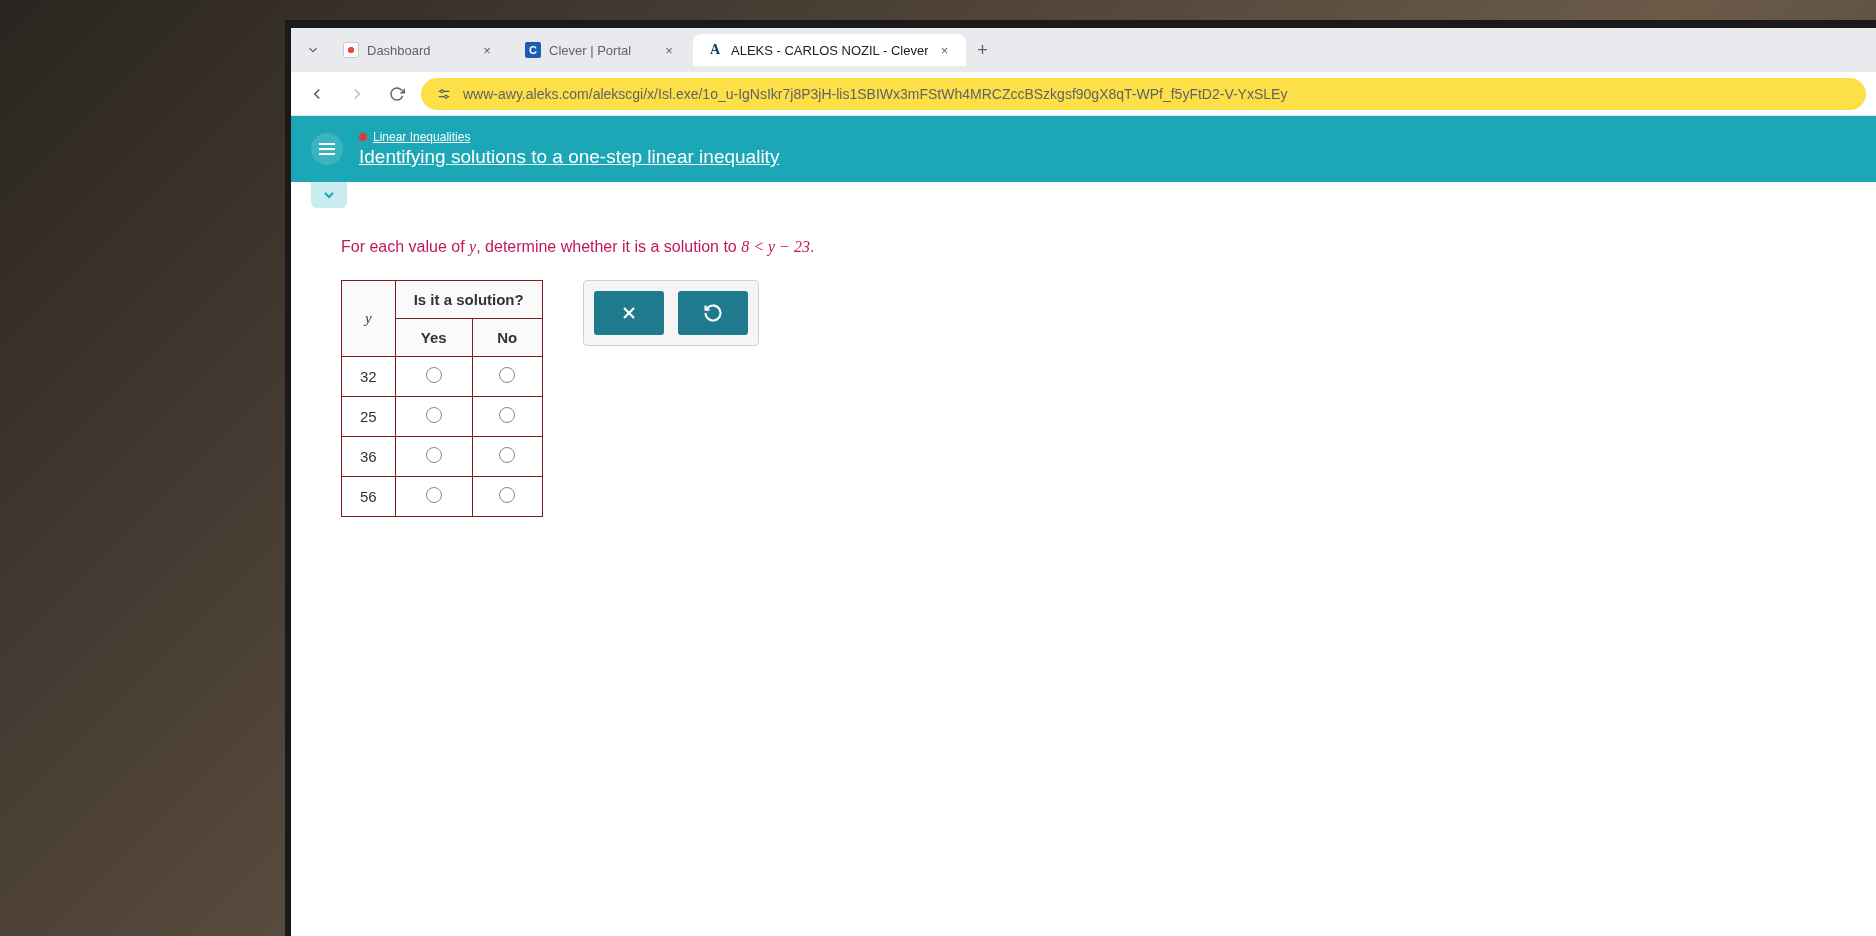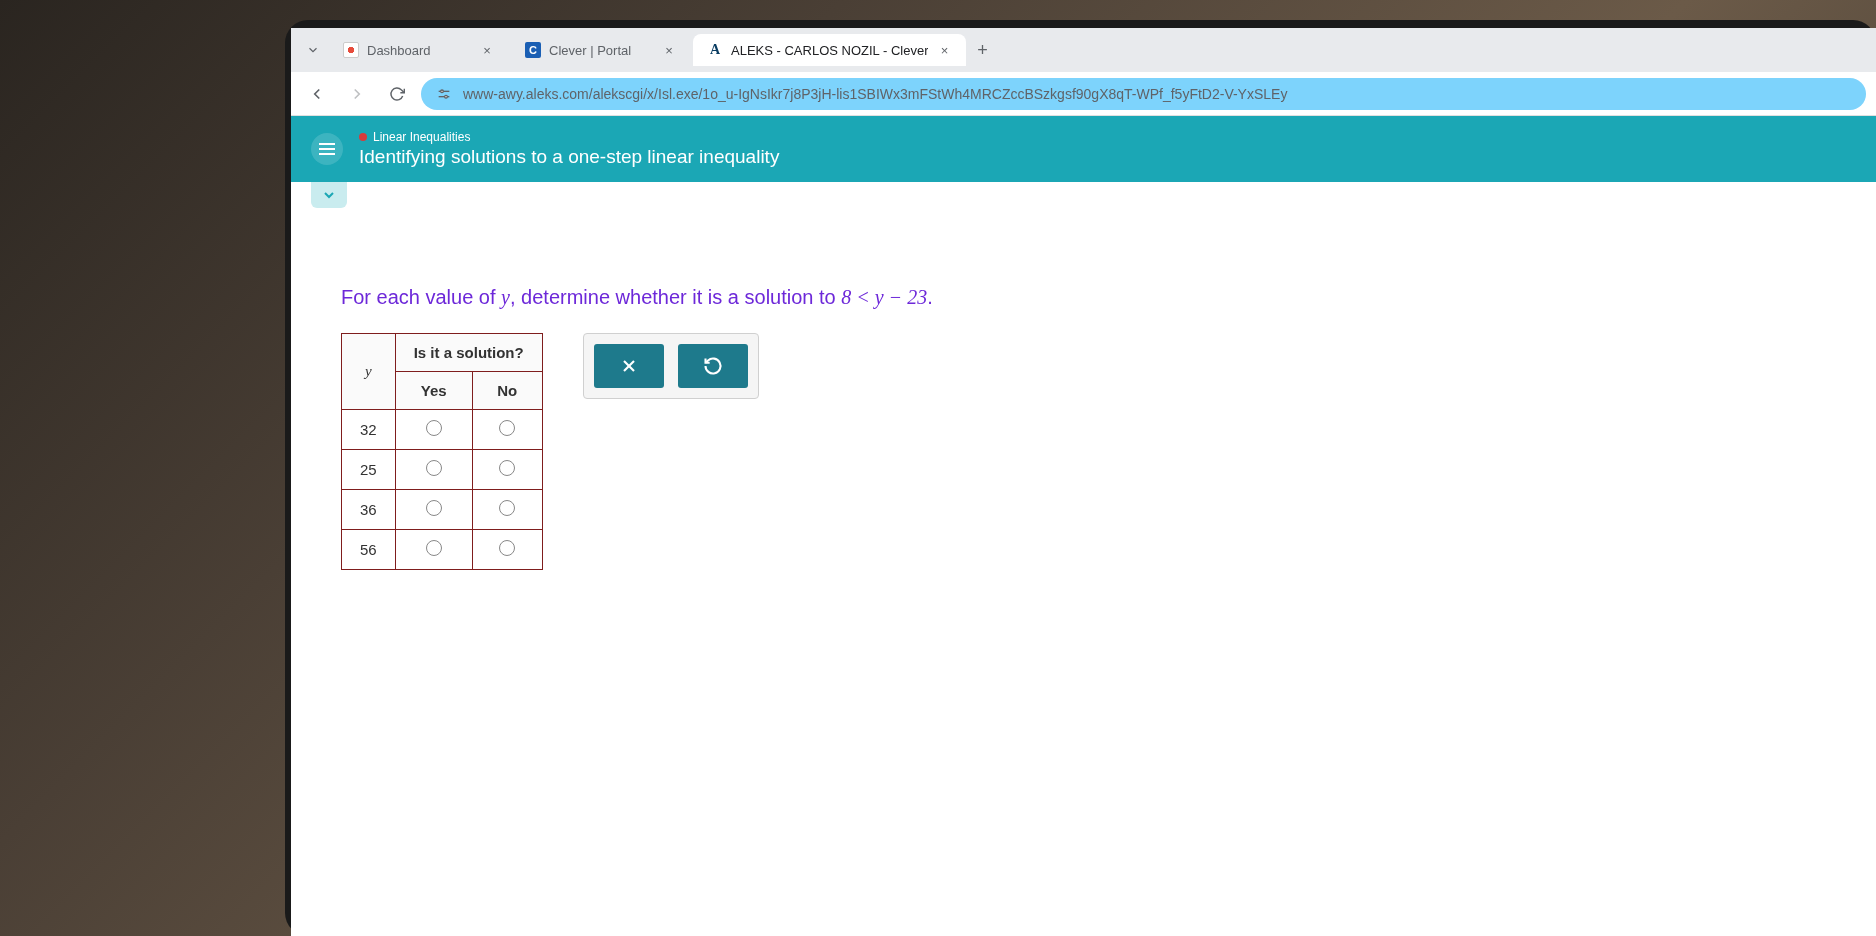--- a/index.html
+++ b/index.html
@@ -18,21 +18,20 @@
     }
     .laptop-screen {
       position: absolute;
       top: 20px;
       left: 285px;
       right: 0;
       bottom: 0;
       background: #fff;
       border-top: 8px solid #1a1a1a;
       border-left: 6px solid #1a1a1a;
-      border-radius: 23px;
     }
     .tab-strip {
       display: flex;
       align-items: center;
       background: #e8eaed;
       height: 44px;
       padding: 0 8px;
       gap: 2px;
     }
     .tab-dropdown {
@@ -107,21 +106,21 @@
       align-items: center;
       justify-content: center;
       cursor: pointer;
       border-radius: 50%;
       color: #5f6368;
       font-size: 16px;
     }
     .address-bar {
       flex: 1;
       height: 32px;
-      background: #7dd3fc;
+      background: #fde047;
       border-radius: 16px;
       display: flex;
       align-items: center;
       padding: 0 14px;
       gap: 10px;
       color: #5f6368;
       font-size: 14px;
     }
     .site-settings {
       width: 18px;
@@ -136,20 +135,21 @@
       height: calc(100% - 88px);
       overflow: hidden;
     }
     .topic-header {
       background: #1ba7b5;
       color: #fff;
       padding: 14px 20px;
       display: flex;
       align-items: center;
       gap: 16px;
+      text-decoration: underline;
     }
     .hamburger {
       width: 32px;
       height: 32px;
       border-radius: 50%;
       background: rgba(255,255,255,0.15);
       display: flex;
       align-items: center;
       justify-content: center;
       cursor: pointer;
@@ -186,24 +186,23 @@
       justify-content: center;
       margin-left: 20px;
       cursor: pointer;
       color: #1ba7b5;
       font-size: 14px;
     }
     .question-area {
       padding: 30px 50px;
     }
     .question-text {
-      font-size: 20px;
-      color: #6d28d9;
+      font-size: 16px;
+      color: #be185d;
       margin-bottom: 24px;
-      margin-top: 48px;
     }
     .math-var { font-style: italic; font-family: 'Times New Roman', serif; }
     .work-row {
       display: flex;
       align-items: flex-start;
       gap: 40px;
     }
     .answer-table {
       border-collapse: collapse;
       background: #fff;

